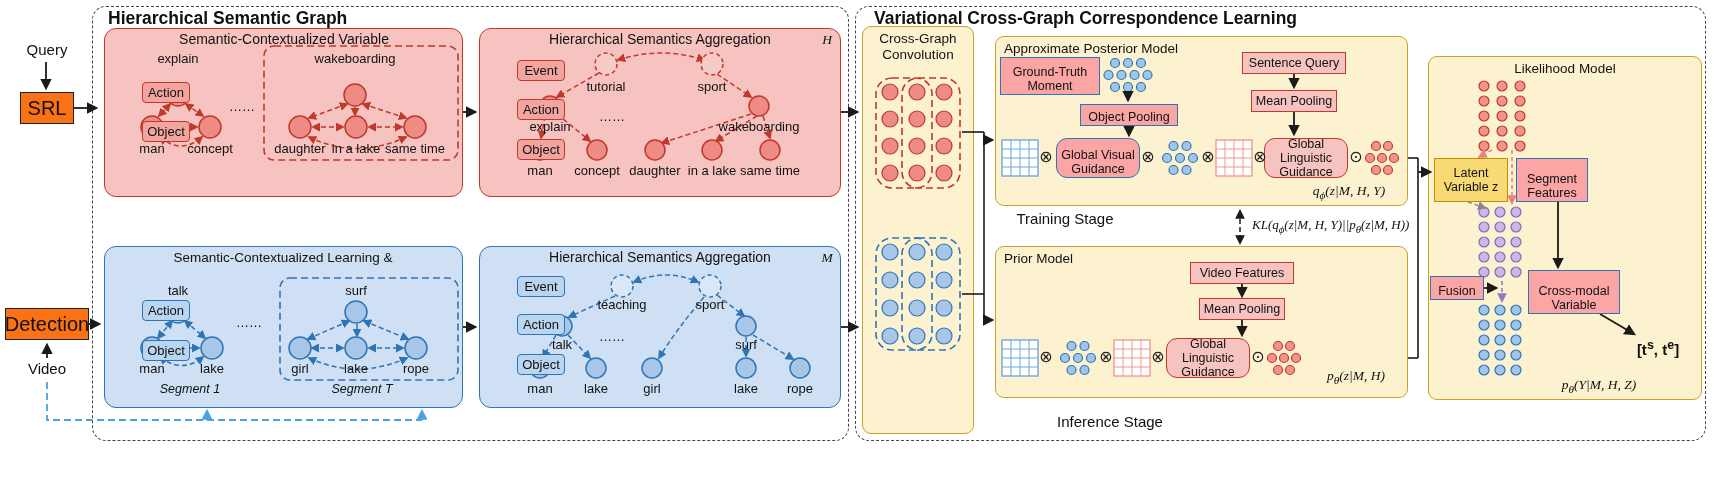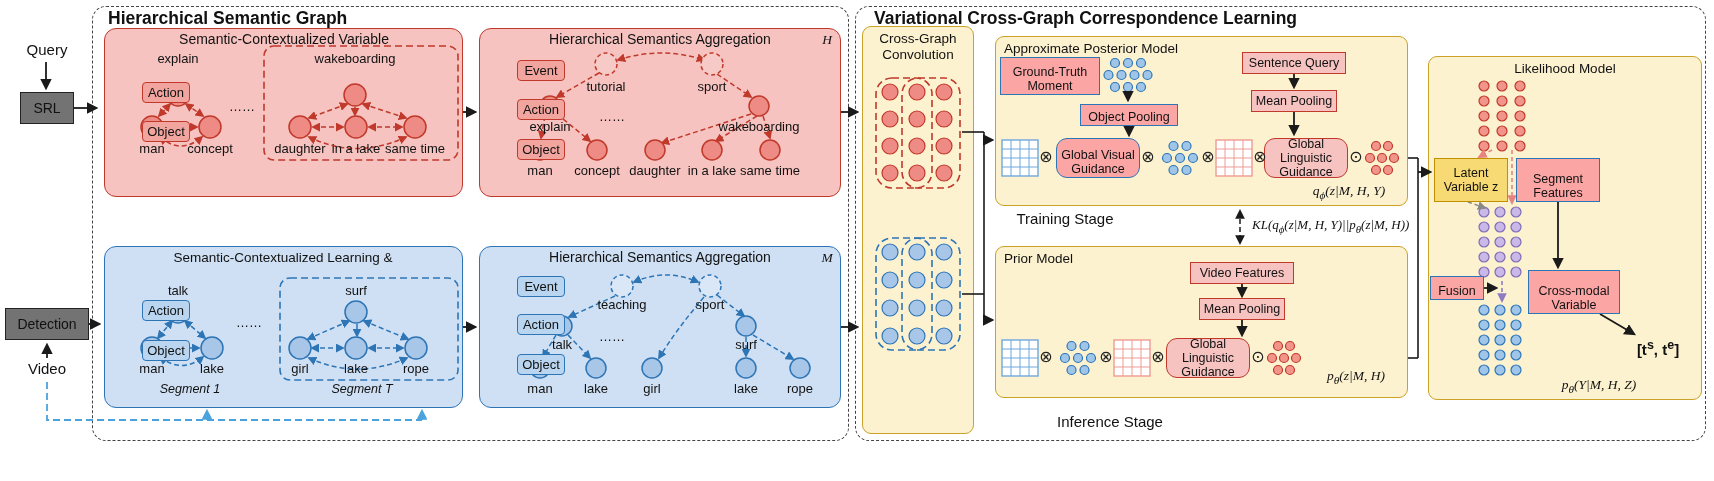--- a/index.html
+++ b/index.html
@@ -21,22 +21,22 @@
   .tag{position:absolute;border:1.4px solid;border-radius:4px;font-size:13px;display:flex;align-items:center;
        justify-content:center;box-sizing:border-box;z-index:3;margin-left:30px;}
   .tag.red{background:#f2a59f;border-color:#c0392b;}
   .tag.blue{background:#b9d5ef;border-color:#2e75b6;}
   .sbox{position:absolute;border:1.5px solid;font-size:12.5px;line-height:1.12;display:flex;align-items:center;
         justify-content:center;text-align:center;box-sizing:border-box;padding:1px 3px;z-index:3;}
   .sbox.blue{background:#fca5a5;border-color:#2e75b6;align-items:flex-end;}
   .sbox.red{background:#f6c3c0;border-color:#c0392b;}
   .sbox.rounded{border-radius:11px;}
   .sbox.gold{background:#f7da74;border-color:#bf9000;}
-  .io-box{position:absolute;border:1.6px solid #222;background:#737373;display:flex;align-items:center;
-          justify-content:center;font-size:14px;box-sizing:border-box;z-index:3;}
+  .io-box{position:absolute;border:1.6px solid #222;background:#f97316;display:flex;align-items:center;
+          justify-content:center;font-size:20px;box-sizing:border-box;z-index:3;}
   .op{position:absolute;width:18px;height:18px;font-size:16px;line-height:18px;text-align:center;color:#222;z-index:3;}
   
   .er,.eb{fill:none;stroke-width:1.5;stroke-dasharray:5 3;}
   .er{stroke:#c0392b;} .eb{stroke:#2e75b6;}
   .ar{stroke:#1a1a1a;stroke-width:1.8;fill:none;}
   .ln{stroke:#1a1a1a;stroke-width:1.6;fill:none;}
   .dash-lb{stroke:#4aa3dd;stroke-width:1.8;fill:none;stroke-dasharray:7 4;}
   .dash-k{stroke:#1a1a1a;stroke-width:1.5;fill:none;stroke-dasharray:5 3;}
   .dash-p{stroke:#e8837f;stroke-width:1.6;fill:none;stroke-dasharray:4 3;}
   .dash-g{stroke:#888;stroke-width:1.5;fill:none;stroke-dasharray:4 3;}
@@ -540,21 +540,21 @@
   <div class="op" style="left:1249px;top:348px">⊙</div>
   <div class="lbl math" style="left:1308px;top:368px;width:96px">
     <span>p</span><sub>θ</sub><span>(z|M, H)</span>
   </div>
   <div class="lbl s15" style="left:1045px;top:414px;width:130px">Inference Stage</div>
 
   <div class="lbl" style="left:1475px;top:61px;width:180px;font-size:13.5px">Likelihood Model</div>
   <div class="sbox gold" style="left:1434px;top:158px;width:74px;height:44px">
       <span>Latent Variable z</span>
     </div>
-  <div class="sbox blue" style="left:1516px;top:158px;width:84px;height:44px">
+  <div class="sbox blue" style="left:1516px;top:158px;width:72px;height:44px">
       <span>Segment Features</span>
     </div>
   <div class="sbox blue" style="left:1430px;top:276px;width:54px;height:24px">
       <span>Fusion</span>
     </div>
   <div class="sbox blue" style="left:1528px;top:270px;width:92px;height:44px">
       <span>Cross-modal Variable</span>
     </div>
   <div class="lbl bold" style="left:1618px;top:338px;width:80px;font-size:15px">
     <span>[t</span><sup>s</sup><span>, t</span><sup>e</sup><span>]</span>

